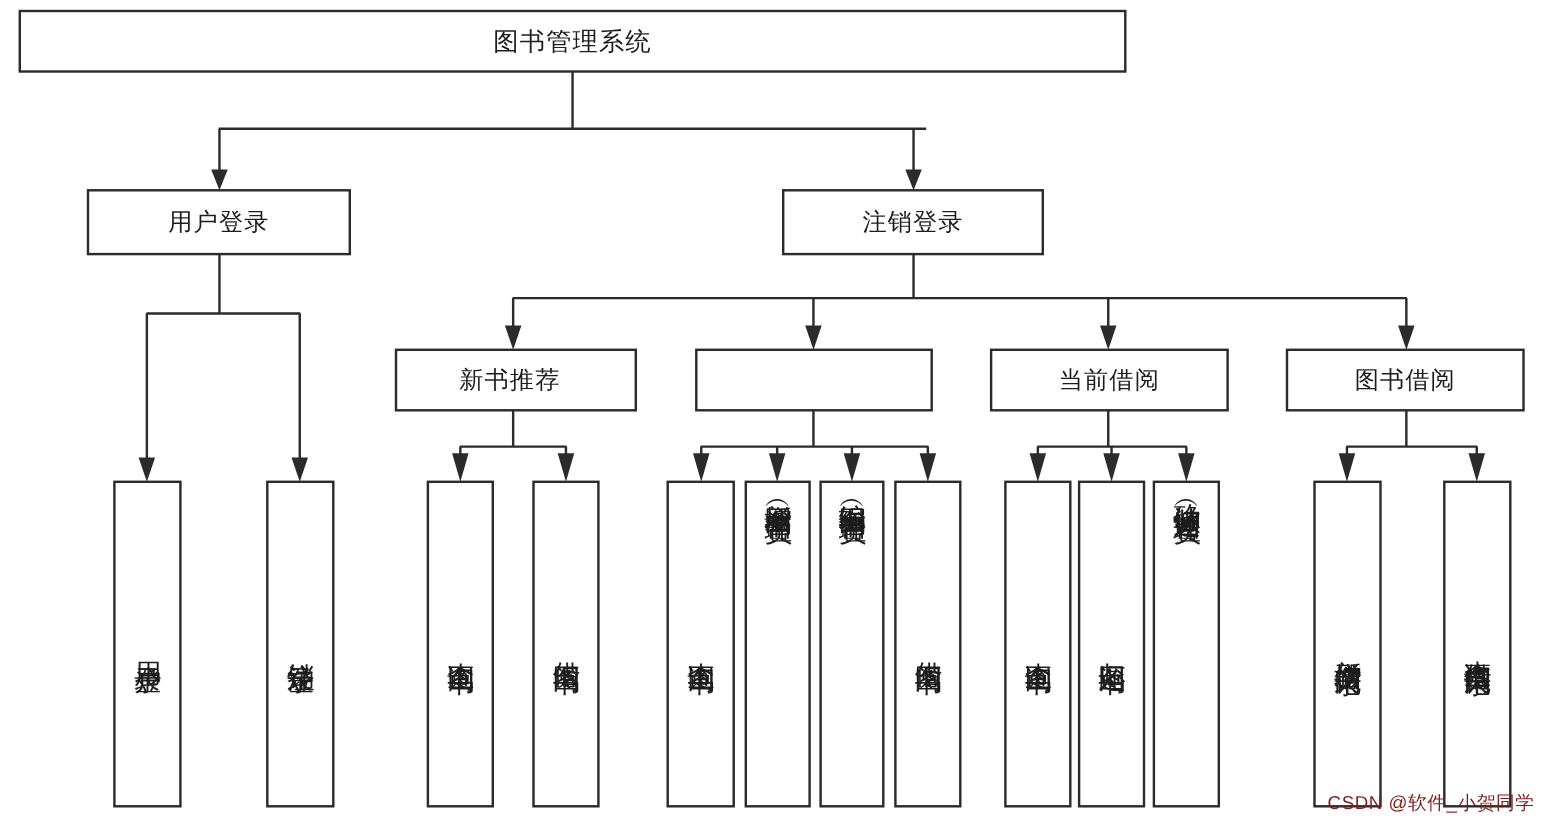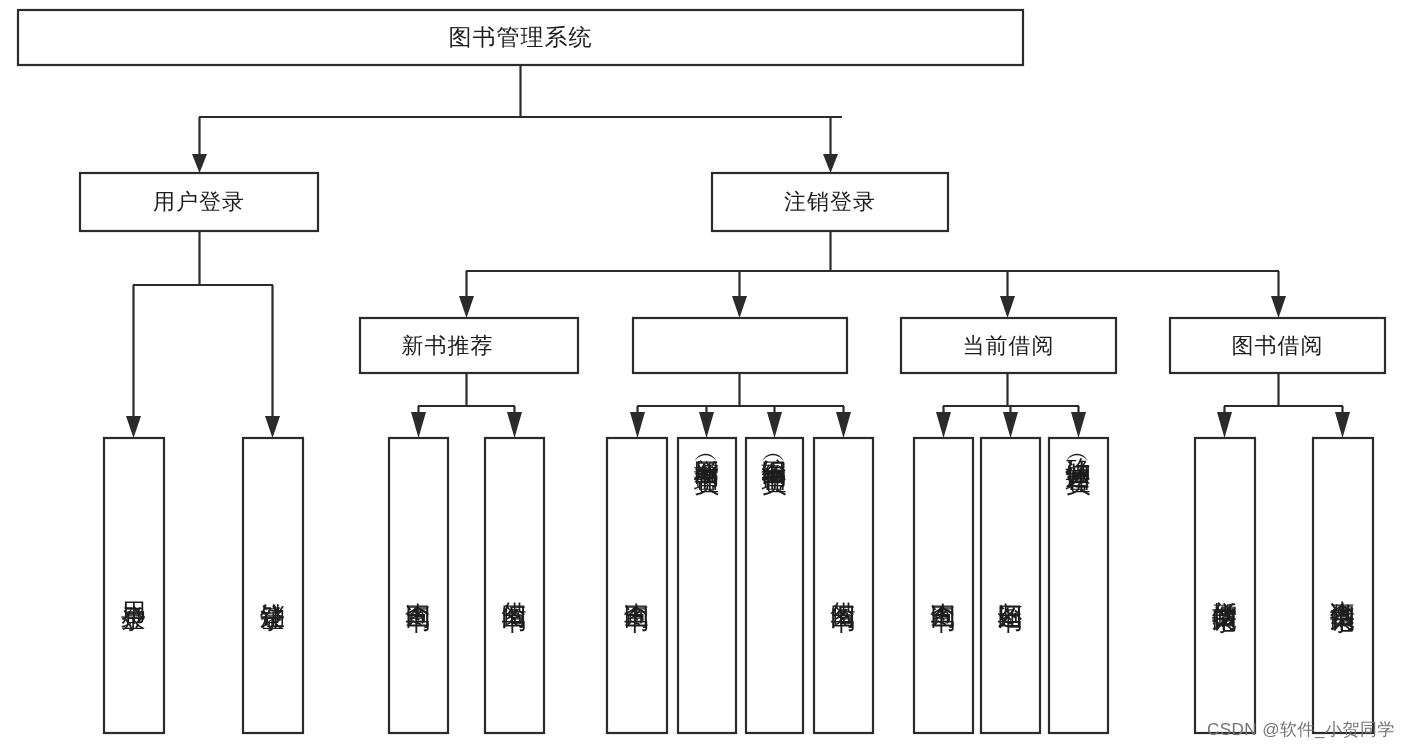--- a/index.html
+++ b/index.html
@@ -75,21 +75,21 @@
   }
   .htext.root {
     font-size: 23px;
   }
   #watermark {
     position: absolute;
     right: 10px;
     bottom: 6px;
     font-family: "Liberation Sans", "DejaVu Sans", sans-serif;
     font-size: 17px;
-    color: #737373;
+    color: #7f1d1d;
     white-space: nowrap;
     letter-spacing: 0.5px;
   }
 </style>
 </head>
 <body>
 
 <div id="diagram-root">
 
   <svg class="flow" viewBox="0 0 1405 747">
@@ -201,21 +201,21 @@
   </div>
 
   <div class="htext-wrap" style="left:80px; top:173px; width:238px; height:58px;">
     <span class="htext">用户登录</span>
   </div>
 
   <div class="htext-wrap" style="left:712px; top:173px; width:236px; height:58px;">
     <span class="htext">注销登录</span>
   </div>
 
-  <div class="htext-wrap" style="left:360px; top:318px; width:175px; height:55px;">
+  <div class="htext-wrap" style="left:360px; top:318px; width:175px; height:55px;padding-left:16px;">
     <span class="htext">新书推荐</span>
   </div>
 
 
   <div class="htext-wrap" style="left:901px; top:318px; width:215px; height:55px;border-radius:21px;">
     <span class="htext">当前借阅</span>
   </div>
 
   <div class="htext-wrap" style="left:1170px; top:318px; width:215px; height:55px;">
     <span class="htext">图书借阅</span>

